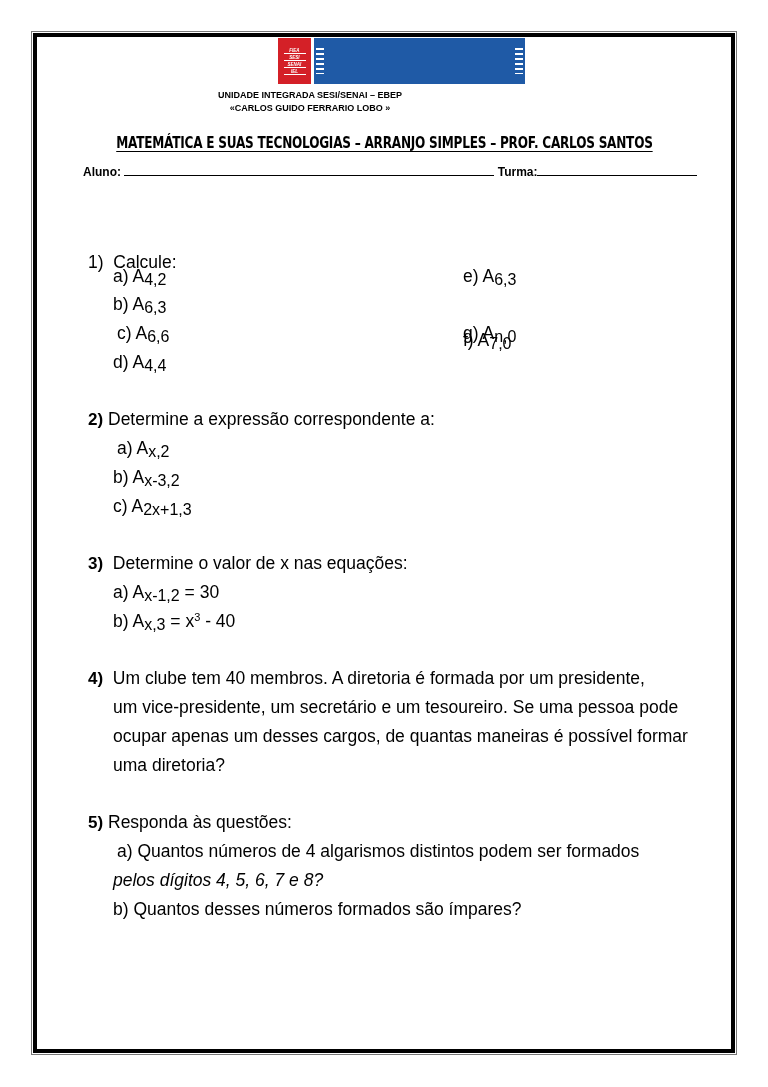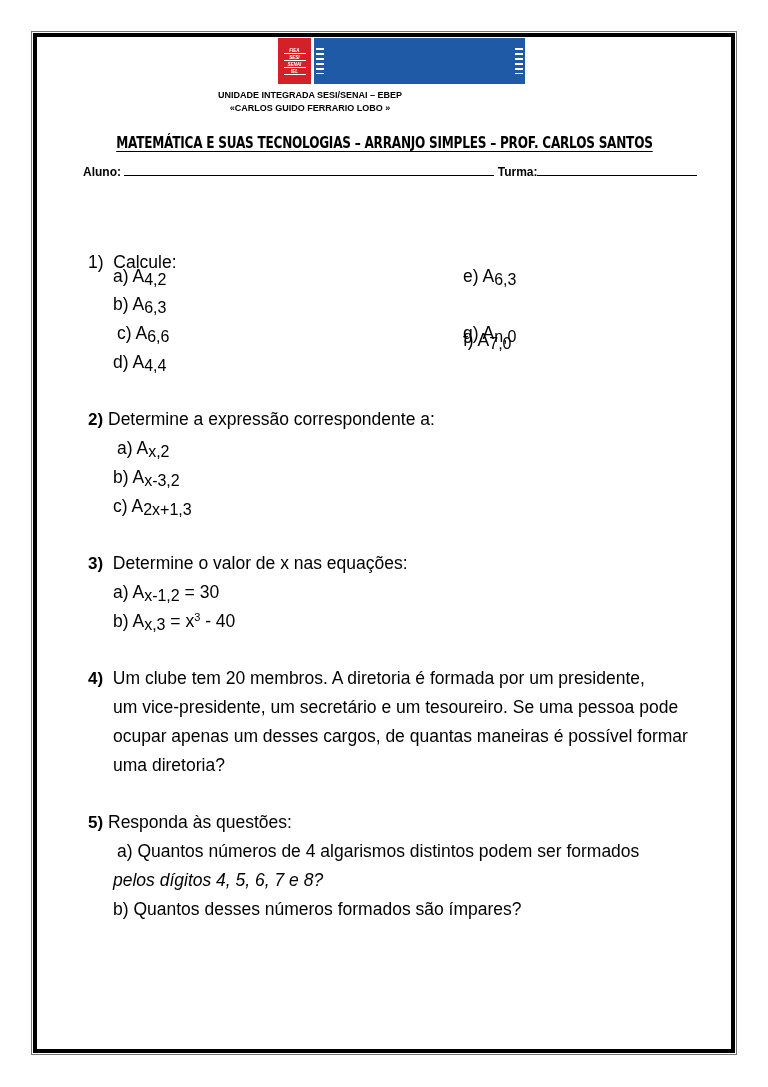--- a/index.html
+++ b/index.html
@@ -76,21 +76,21 @@
 
 <div class="q" style="left:88px; top:553px;">
   <span class="num">3)</span>&nbsp;
   <span>Determine o valor de x nas equações:</span>
 </div>
 <div class="q" style="left:113px; top:582px;"><span>a) A</span><sub>x-1,2</sub><span> = 30</span></div>
 <div class="q" style="left:113px; top:611px;"><span>b) A</span><sub>x,3</sub><span> = x</span><sup>3</sup><span> - 40</span></div>
 
 <div class="q" style="left:88px; top:668px;">
   <span class="num">4)</span>&nbsp;
-  <span>Um clube tem 20 membros. A diretoria é formada por um presidente,</span>
+  <span>Um clube tem 40 membros. A diretoria é formada por um presidente,</span>
 </div>
 <div class="q" style="left:113px; top:697px;">um vice-presidente, um secretário e um tesoureiro. Se uma pessoa pode</div>
 <div class="q" style="left:113px; top:726px;">ocupar apenas um desses cargos, de quantas maneiras é possível formar</div>
 <div class="q" style="left:113px; top:755px;">uma diretoria?</div>
 
 <div class="q" style="left:88px; top:812px;">
   <span class="num">5)</span>
   <span>Responda às questões:</span>
 </div>
 <div class="q" style="left:117px; top:841px;">a) Quantos números de 4 algarismos distintos podem ser formados</div>

